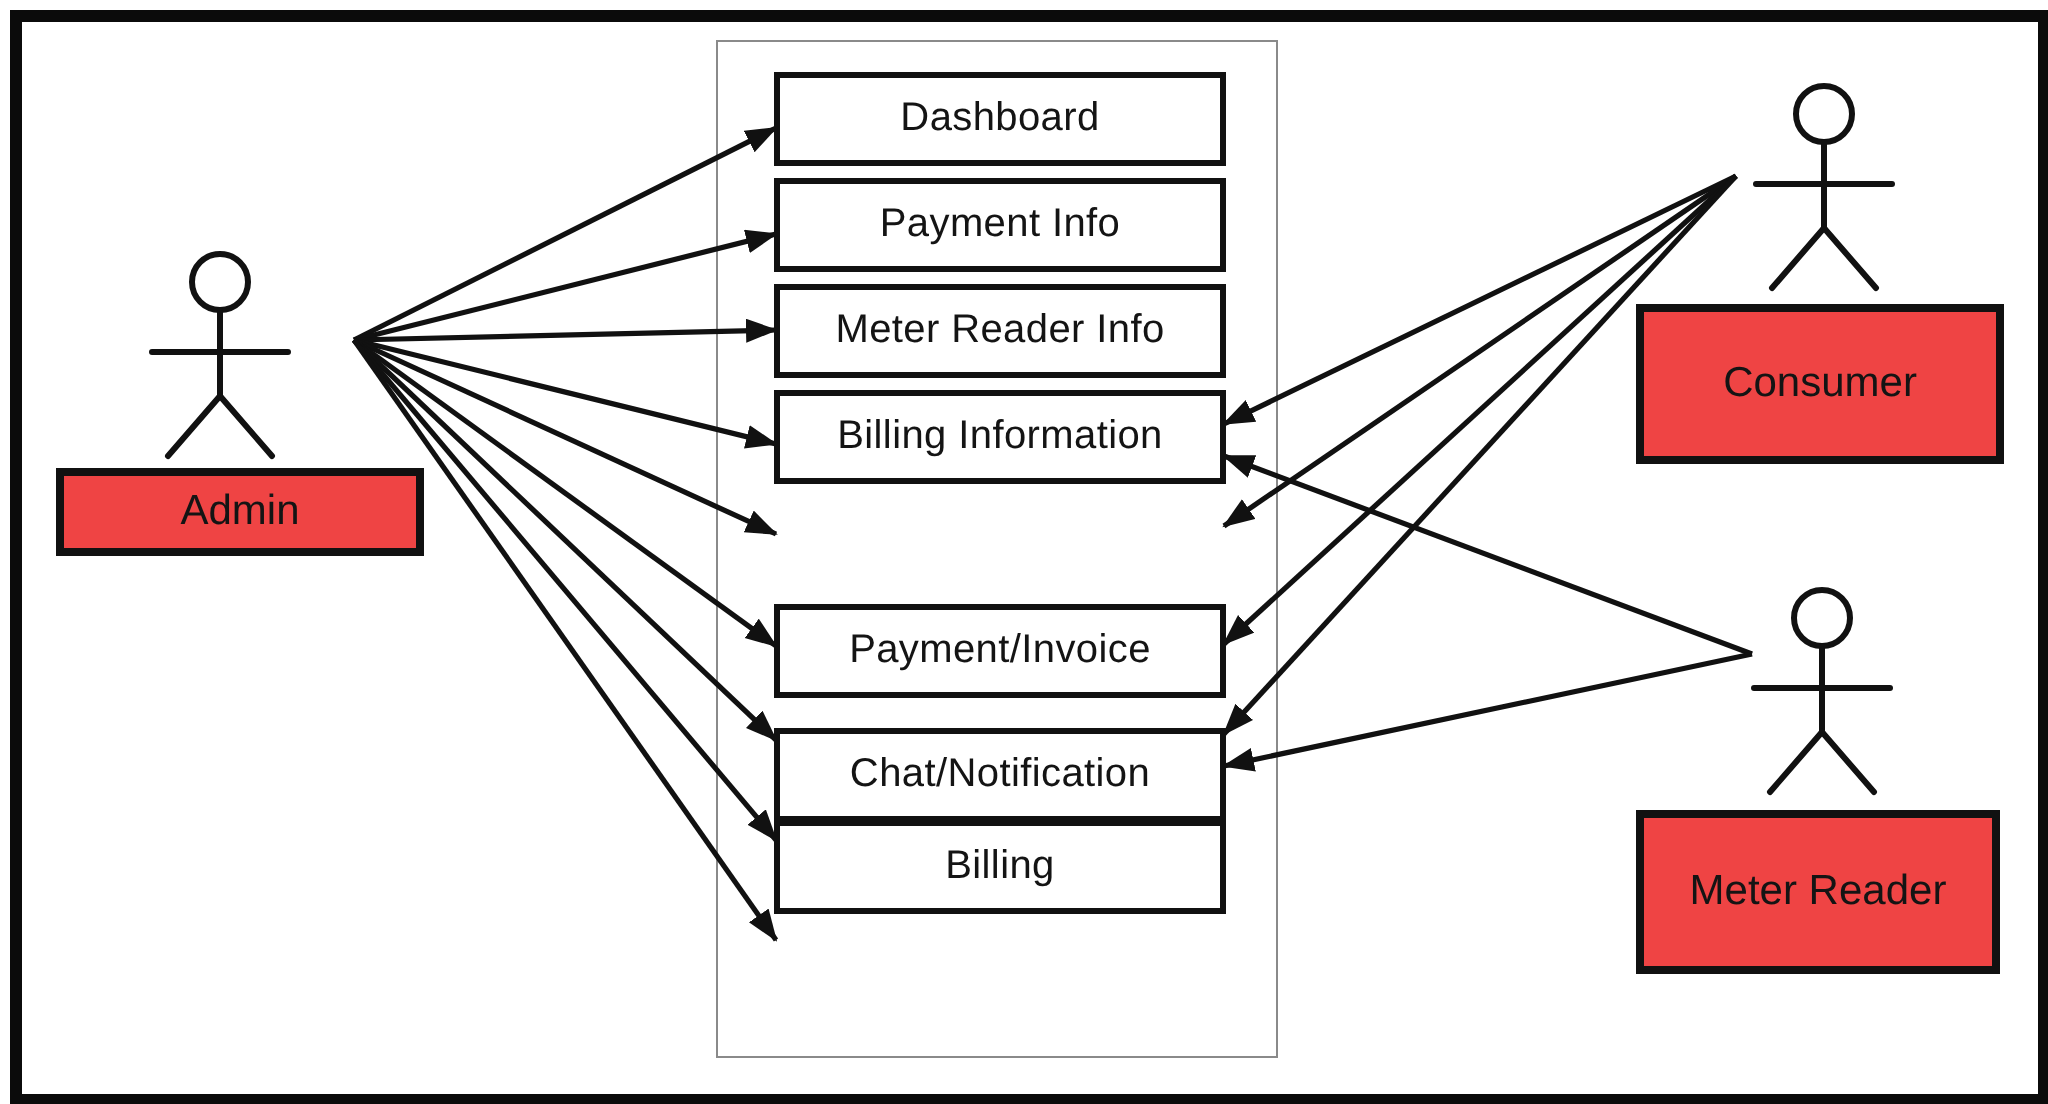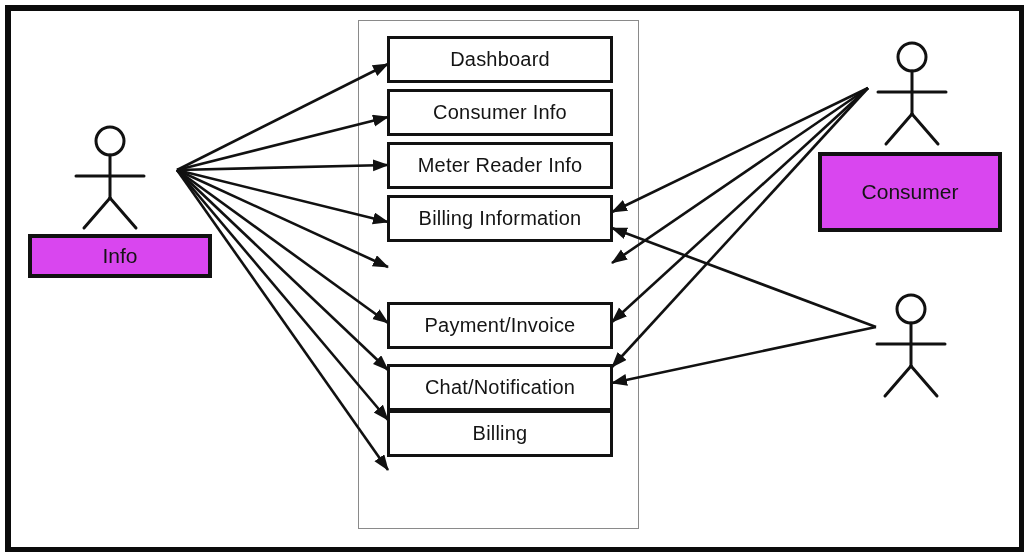--- a/index.html
+++ b/index.html
@@ -19,21 +19,21 @@
     border: 1px solid #8a8a8a; background: #ffffff;
   }
   .usecase {
     position: absolute; left: 387px; width: 220px; height: 41px;
     border: 3px solid #111111; background: #ffffff;
     display: flex; align-items: center; justify-content: center;
     font-size: 20px; color: #141414; letter-spacing: 0.2px;
     z-index: 3;
   }
   .actorbox {
-    position: absolute; border: 4px solid #111111; background: #d946ef;
+    position: absolute; border: 4px solid #111111; background: #ef4444;
     display: flex; align-items: center; justify-content: center;
     font-size: 21px; color: #141414; z-index: 3;
   }
   .figure { position: absolute; z-index: 2; }
   #edges { position: absolute; left: 0; top: 0; width: 1024px; height: 552px; z-index: 1; }
 </style>
 </head>
 <body>
 
 <div class="stage">
@@ -59,37 +59,37 @@
       <line x1="868" y1="88" x2="612" y2="263" stroke="#111111" stroke-width="2.6" marker-end="url(#arrow)"></line>
       <line x1="868" y1="88" x2="612" y2="322" stroke="#111111" stroke-width="2.6" marker-end="url(#arrow)"></line>
       <line x1="868" y1="88" x2="612" y2="367" stroke="#111111" stroke-width="2.6" marker-end="url(#arrow)"></line>
       <line x1="876" y1="327" x2="612" y2="228" stroke="#111111" stroke-width="2.6" marker-end="url(#arrow)"></line>
       <line x1="876" y1="327" x2="612" y2="383" stroke="#111111" stroke-width="2.6" marker-end="url(#arrow)"></line>
     </svg>
 
   <div class="boundary"></div>
 
   <div class="usecase" style="top:36px">Dashboard</div>
-  <div class="usecase" style="top:89px">Consumer Info</div>
+  <div class="usecase" style="top:89px">Payment Info</div>
   <div class="usecase" style="top:195px">Billing Information</div>
   <div class="usecase" style="top:142px">Meter Reader Info</div>
   <div class="usecase" style="top:302px">Payment/Invoice</div>
   <div class="usecase" style="top:364px">Chat/Notification</div>
   <div class="usecase" style="top:410px">Billing</div>
 
   <svg class="figure" style="left:70px; top:124px" width="80" height="112" xmlns="http://www.w3.org/2000/svg">
     <g fill="none" stroke="#111111" stroke-width="3" stroke-linecap="round">
       <circle cx="40" cy="17" r="14"></circle>
       <line x1="40" y1="31" x2="40" y2="74"></line>
       <line x1="6" y1="52" x2="74" y2="52"></line>
       <line x1="40" y1="74" x2="14" y2="104"></line>
       <line x1="40" y1="74" x2="66" y2="104"></line>
     </g>
   </svg>
-  <div class="actorbox" style="left:28px; top:234px; width:176px; height:36px">Info</div>
+  <div class="actorbox" style="left:28px; top:234px; width:176px; height:36px">Admin</div>
 
   <svg class="figure" style="left:872px; top:40px" width="80" height="112" xmlns="http://www.w3.org/2000/svg">
     <g fill="none" stroke="#111111" stroke-width="3" stroke-linecap="round">
       <circle cx="40" cy="17" r="14"></circle>
       <line x1="40" y1="31" x2="40" y2="74"></line>
       <line x1="6" y1="52" x2="74" y2="52"></line>
       <line x1="40" y1="74" x2="14" y2="104"></line>
       <line x1="40" y1="74" x2="66" y2="104"></line>
     </g>
   </svg>
@@ -97,14 +97,15 @@
 
   <svg class="figure" style="left:871px; top:292px" width="80" height="112" xmlns="http://www.w3.org/2000/svg">
     <g fill="none" stroke="#111111" stroke-width="3" stroke-linecap="round">
       <circle cx="40" cy="17" r="14"></circle>
       <line x1="40" y1="31" x2="40" y2="74"></line>
       <line x1="6" y1="52" x2="74" y2="52"></line>
       <line x1="40" y1="74" x2="14" y2="104"></line>
       <line x1="40" y1="74" x2="66" y2="104"></line>
     </g>
   </svg>
+  <div class="actorbox" style="left:818px; top:405px; width:174px; height:74px">Meter Reader</div>
 
 </div>
 
 </body></html>

